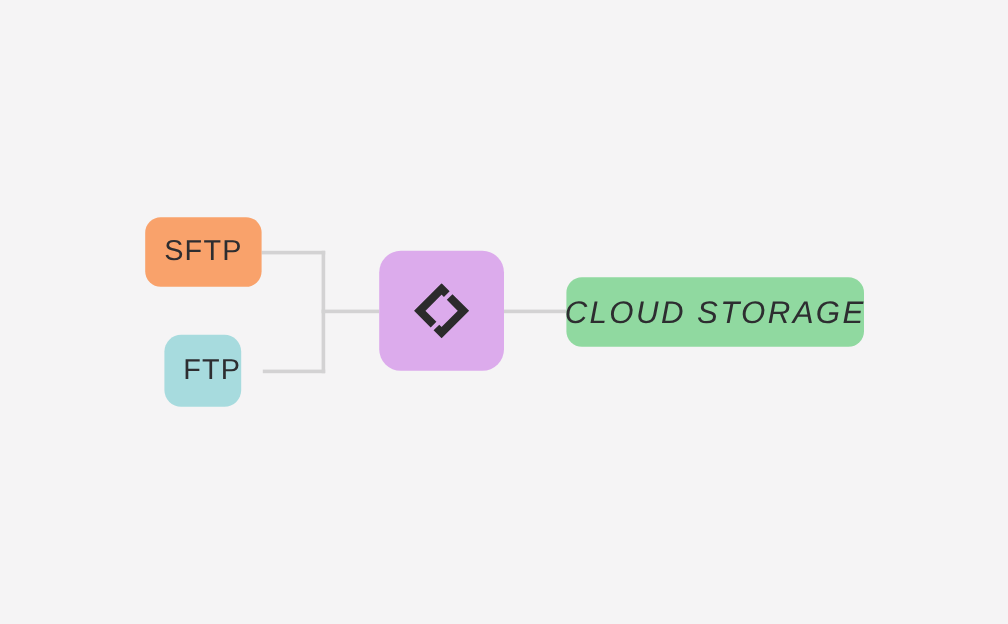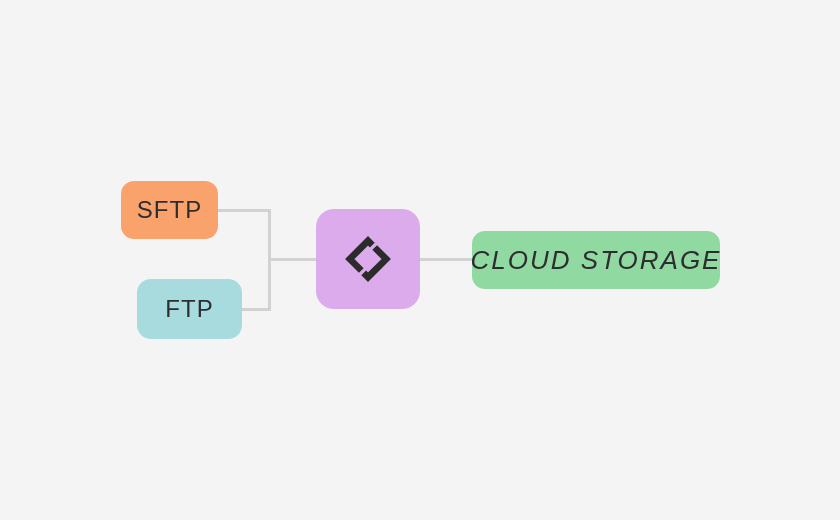--- a/index.html
+++ b/index.html
@@ -23,21 +23,21 @@
     justify-content: center;
     box-sizing: border-box;
   }
   .node-label {
     font-size: 24px;
     letter-spacing: 1px;
     font-weight: 400;
     white-space: nowrap;
   }
   #node-sftp   { left: 121px; top: 181px; width: 97px;  height: 58px;  border-radius: 13px; }
-  #node-ftp    { left: 137px; top: 279px; width: 105px;  height: 60px;  border-radius: 14px; }
+  #node-ftp    { left: 137px; top: 279px; width: 64px;  height: 60px;  border-radius: 14px; justify-content: flex-end; }
   #node-transform { left: 316px; top: 209px; width: 104px; height: 100px; border-radius: 18px; }
   #node-cloud  { left: 472px; top: 231px; width: 248px; height: 58px;  border-radius: 13px; font-style: italic; }
   #node-cloud .node-label { font-size: 26px; letter-spacing: 2px; }
 
   #edge-sftp-h  { left: 218px; top: 209px; width: 53px; height: 3px; }
   #edge-ftp-h   { left: 219px; top: 308px; width: 52px; height: 3px; }
   #edge-trunk-v { left: 268px; top: 209px; width: 3px;  height: 102px; }
   #edge-mid-h   { left: 268px; top: 258px; width: 48px; height: 3px; }
   #edge-out-h   { left: 420px; top: 258px; width: 52px; height: 3px; }
 

